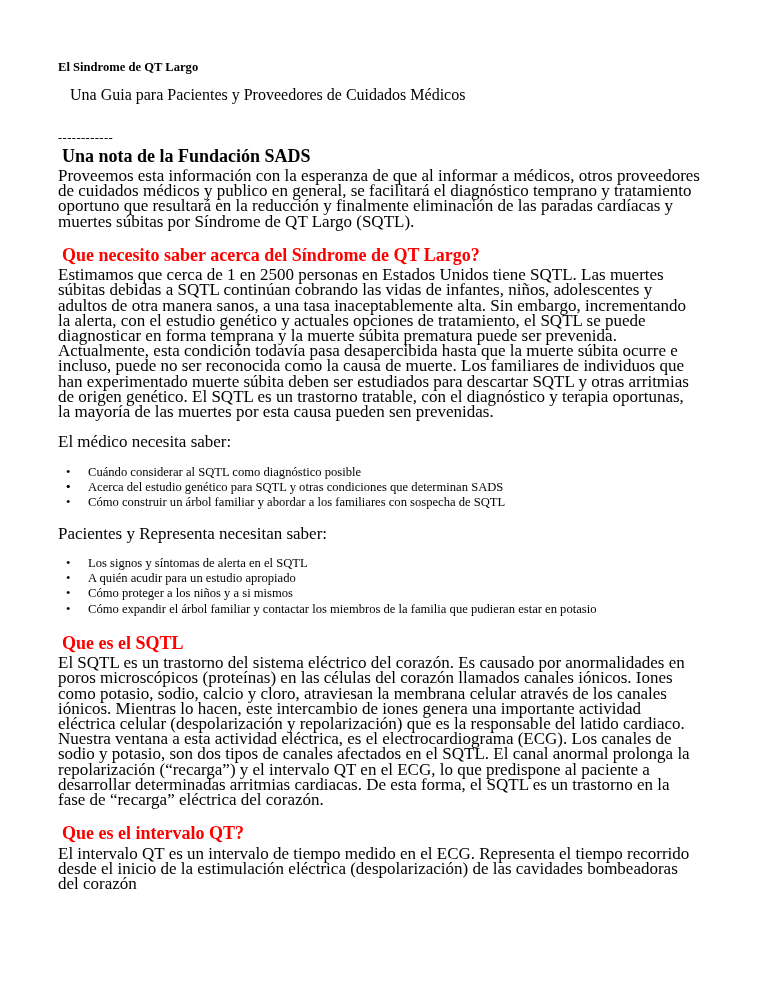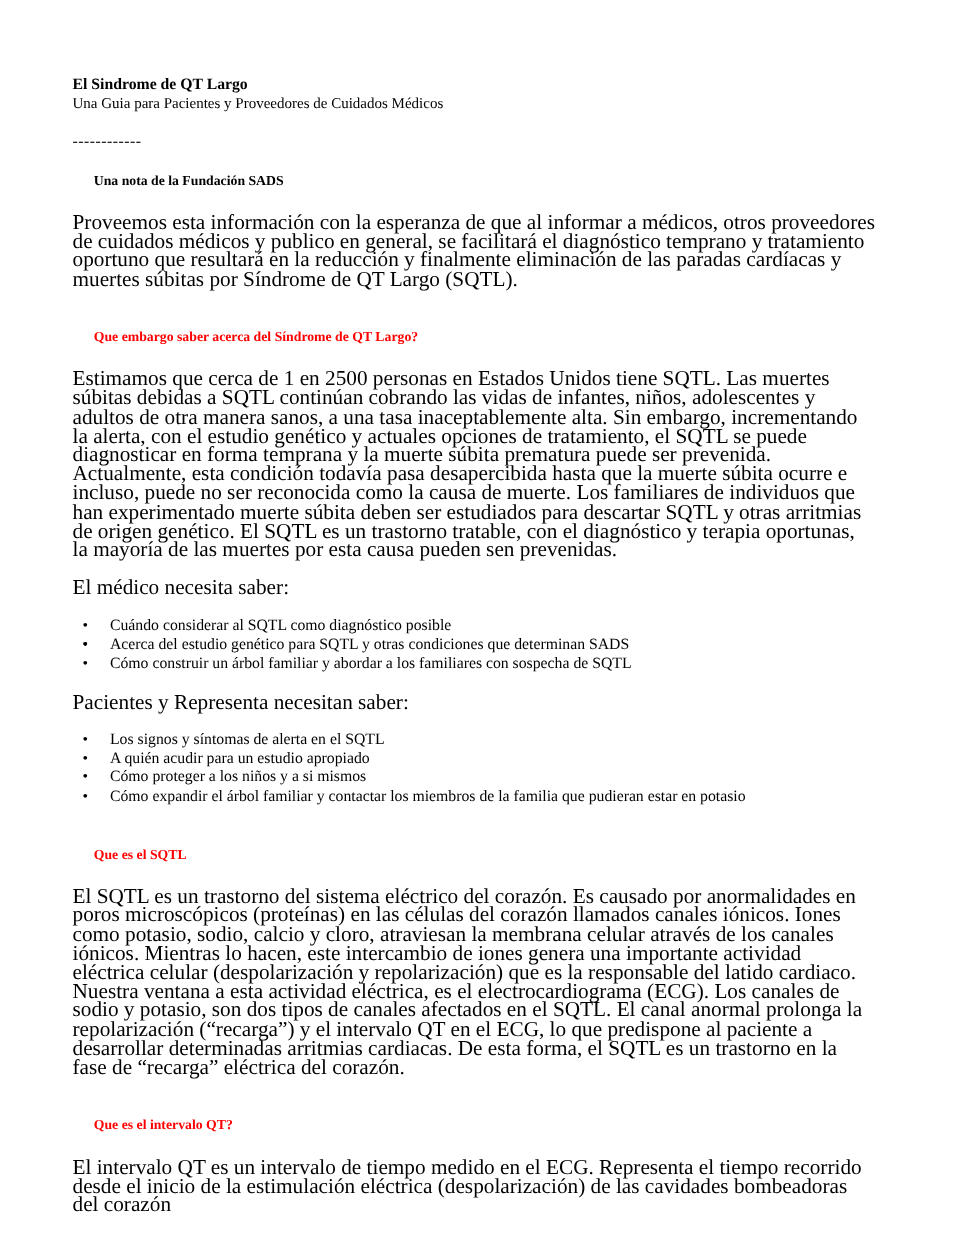--- a/index.html
+++ b/index.html
@@ -21,40 +21,40 @@
     padding: 60px 68px 0 58px;
     background: #ffffff;
   }
   .doc-title {
     font-size: 12.6px;
     font-weight: bold;
     line-height: 15.2px;
     margin: 0;
   }
   .doc-subtitle {
-    font-size: 12px;
+    font-size: 16px;
     line-height: 15.2px;
-    margin: 0;
+    margin: 12px;
   }
   .spacer-line {
     font-size: 12.6px;
     line-height: 15.2px;
     height: 15.2px;
   }
   .rule-dashes {
     font-size: 12.6px;
     line-height: 15.2px;
     letter-spacing: 0.4px;
     margin: 0;
   }
   .section-heading {
-    font-size: 11px;
+    font-size: 18px;
     font-weight: bold;
     line-height: 15.2px;
-    margin: 17px;
+    margin: 4px;
   }
   .section-heading.red {
     color: #FF0000;
   }
   p.body-text {
     font-size: 17px;
     line-height: 15.2px;
     margin: 0;
     text-align: left;
     max-width: 648px;
@@ -89,21 +89,21 @@
 
   <div class="spacer-line">&nbsp;</div>
 
   <div class="rule-dashes">------------</div>
 
   <div class="section-heading">Una nota de la Fundación SADS</div>
   <p class="body-text">Proveemos esta información con la esperanza de que al informar a médicos, otros proveedores de cuidados médicos y publico en general, se facilitará el diagnóstico temprano y tratamiento oportuno que resultará en la reducción y finalmente eliminación de las paradas cardíacas y muertes súbitas por Síndrome de QT Largo (SQTL).</p>
 
   <div class="spacer-line">&nbsp;</div>
 
-  <div class="section-heading red">Que embargo saber acerca del Síndrome de QT Largo?</div>
+  <div class="section-heading red">Que necesito saber acerca del Síndrome de QT Largo?</div>
   <p class="body-text">Estimamos que cerca de 1 en 2500 personas en Estados Unidos tiene SQTL. Las muertes súbitas debidas a SQTL continúan cobrando las vidas de infantes, niños, adolescentes y adultos de otra manera sanos, a una tasa inaceptablemente alta. Sin embargo, incrementando la alerta, con el estudio genético y actuales opciones de tratamiento, el SQTL se puede diagnosticar en forma temprana y la muerte súbita prematura puede ser prevenida. Actualmente, esta condición todavía pasa desapercibida hasta que la muerte súbita ocurre e incluso, puede no ser reconocida como la causa de muerte. Los familiares de individuos que han experimentado muerte súbita deben ser estudiados para descartar SQTL y otras arritmias de origen genético. El SQTL es un trastorno tratable, con el diagnóstico y terapia oportunas, la mayoría de las muertes por esta causa pueden sen prevenidas.</p>
 
   <div class="spacer-line">&nbsp;</div>
 
   <p class="body-text">El médico necesita saber:</p>
 
   <div class="spacer-line">&nbsp;</div>
 
   <ul class="bullets">
     <li><span class="bullet-glyph">•</span><span>Cuándo considerar al SQTL como diagnóstico posible</span></li>

